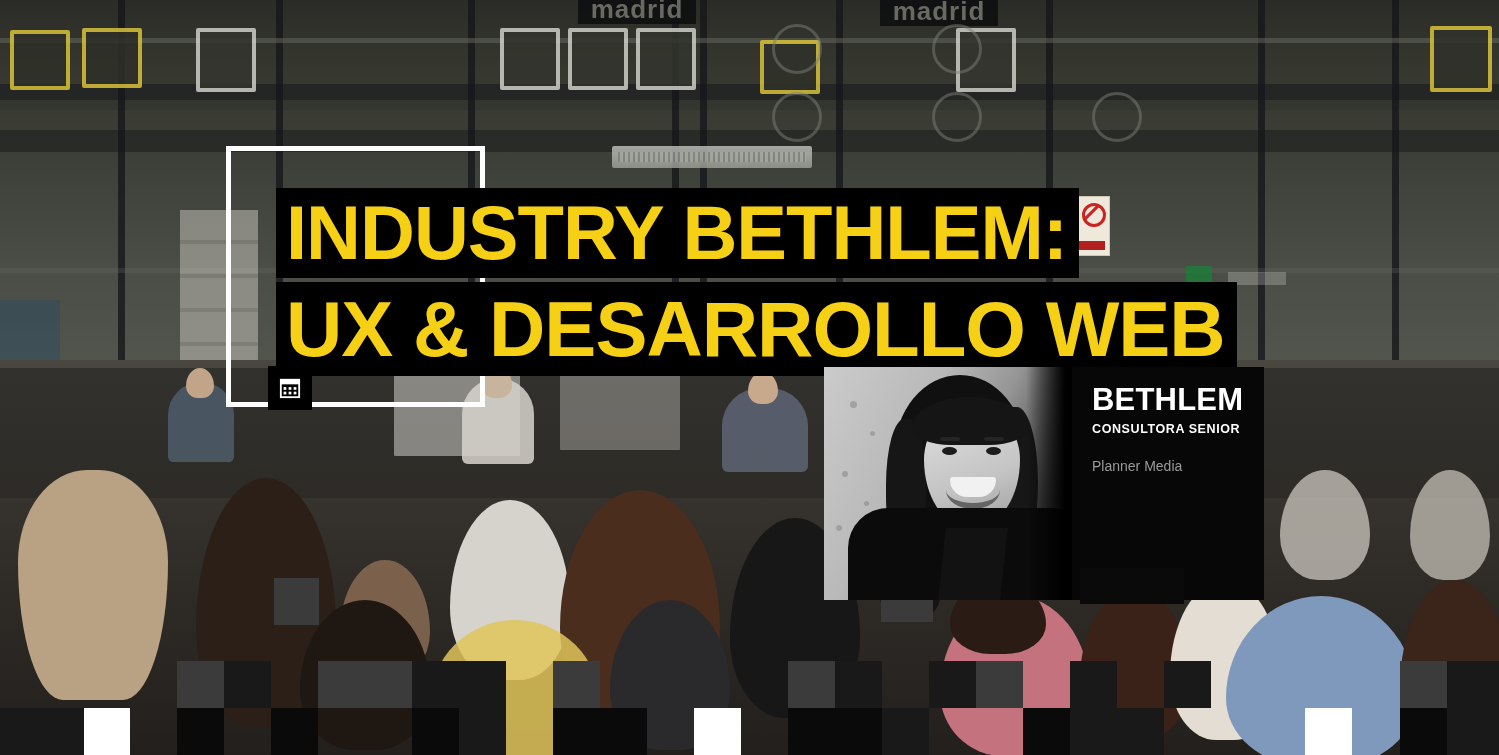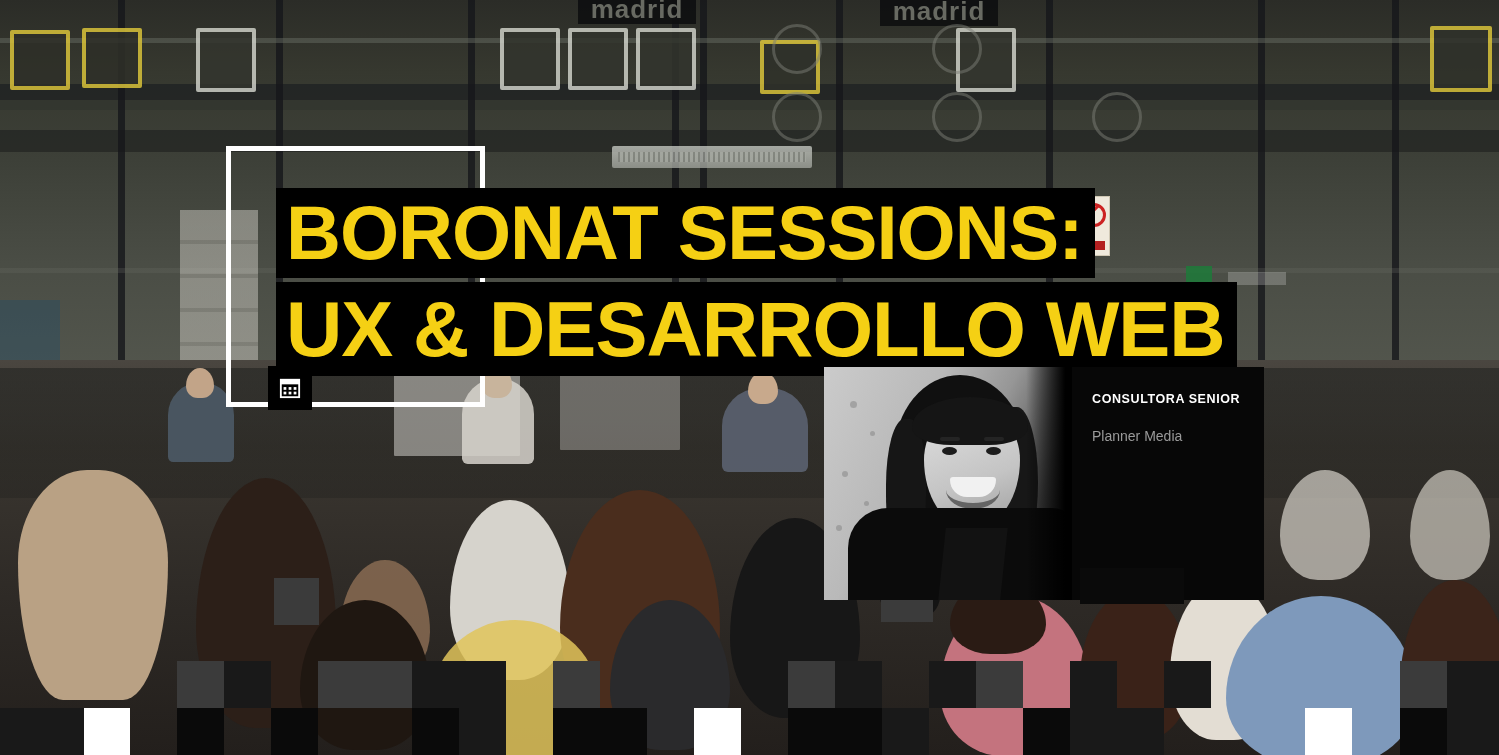--- a/index.html
+++ b/index.html
@@ -300,21 +300,21 @@
     <div class="head" style="left:1280px;top:470px;width:90px;height:110px;background:#d7d3ca;opacity:.7"></div>
     <div class="head" style="left:1410px;top:470px;width:80px;height:110px;background:#cfcac1;opacity:.7"></div>
     <div class="head" style="left:300px;top:600px;width:130px;height:150px;background:#1f1711"></div>
     <div class="head" style="left:430px;top:620px;width:170px;height:140px;background:#e0c45a;opacity:.85"></div>
     <div class="head" style="left:610px;top:600px;width:120px;height:150px;background:#2a2a2c"></div>
   </div>
 
   <div class="frame"></div>
 
   <div class="titlewrap">
-    <div class="title-line title-1">BORONAT SESSIONS:</div>
+    <div class="title-line title-1">INDUSTRY BETHLEM:</div>
     <div class="title-line title-2">UX &amp; DESARROLLO WEB</div>
   </div>
 
   <div class="date-chip">
     <svg class="cal" viewBox="0 0 24 24">
       <rect x="2" y="3" width="20" height="19" fill="none" stroke="#ffffff" stroke-width="2"></rect>
       <rect x="2" y="3" width="20" height="5" fill="#ffffff"></rect>
       <rect x="5" y="11" width="3" height="3" fill="#ffffff"></rect>
       <rect x="10.5" y="11" width="3" height="3" fill="#ffffff"></rect>
       <rect x="16" y="11" width="3" height="3" fill="#ffffff"></rect>
@@ -343,20 +343,21 @@
       <div class="pt-eye" style="left:118px;top:80px"></div>
       <div class="pt-eye" style="left:162px;top:80px"></div>
       <div class="pt-lip"></div>
       <div class="pt-smile"></div>
       <div class="pt-jacket"></div>
       <div class="pt-collar"></div>
       <div class="pt-shadow"></div>
     </div>
 
     <div class="speaker-meta">
+      <p class="sp-name">BETHLEM</p>
       <p class="sp-role">CONSULTORA SENIOR</p>
       <p class="sp-company">Planner Media</p>
     </div>
   </div>
 
   <div class="mosaic" id="mosaic-layer">
       <div class="cell" style="left: 274px; top: 578px; width: 45px; height: 47px; background: rgb(59, 59, 59);"></div>
       <div class="cell" style="left: 881px; top: 600px; width: 52px; height: 22px; background: rgb(59, 59, 59);"></div>
       <div class="cell" style="left: 1080px; top: 568px; width: 104px; height: 36px; background: rgb(10, 10, 10);"></div>
       <div class="cell" style="left: 177px; top: 661px; width: 47px; height: 47px; background: rgb(59, 59, 59);"></div>

